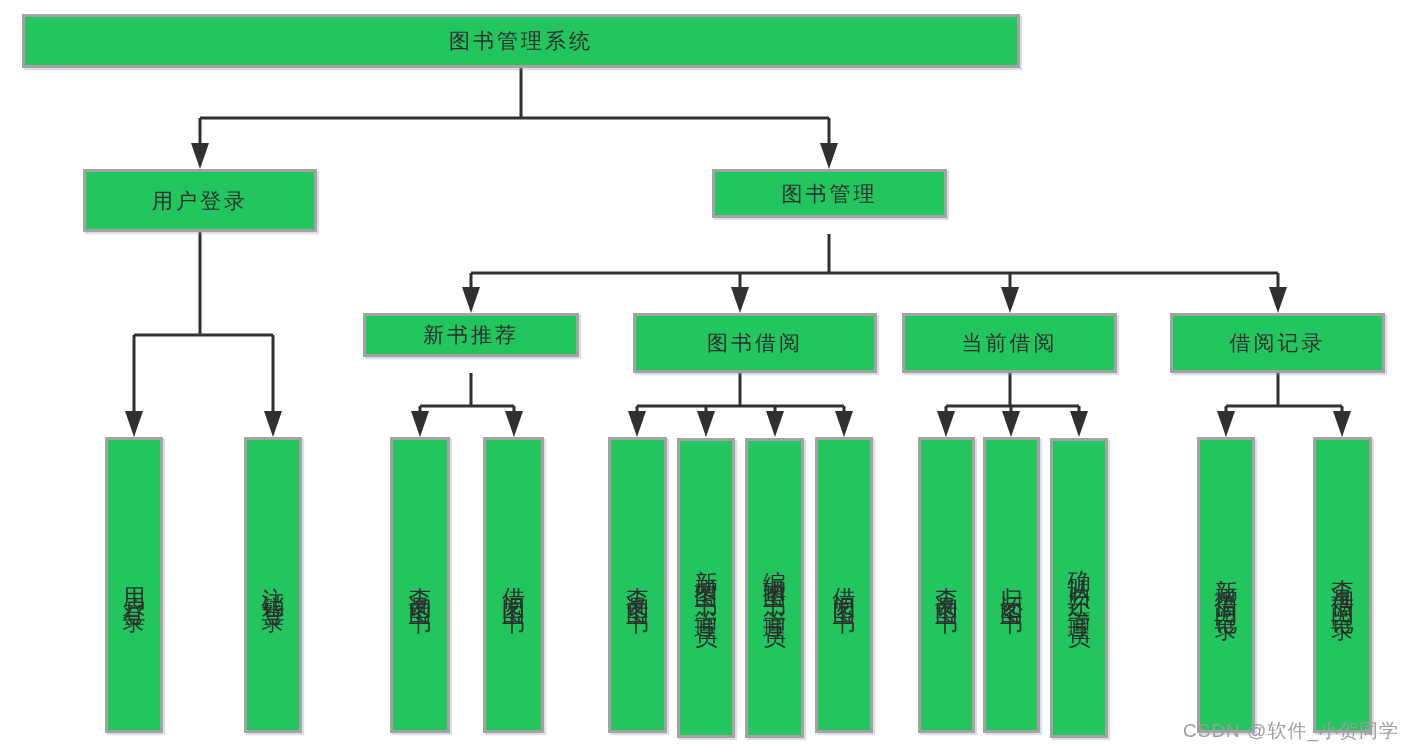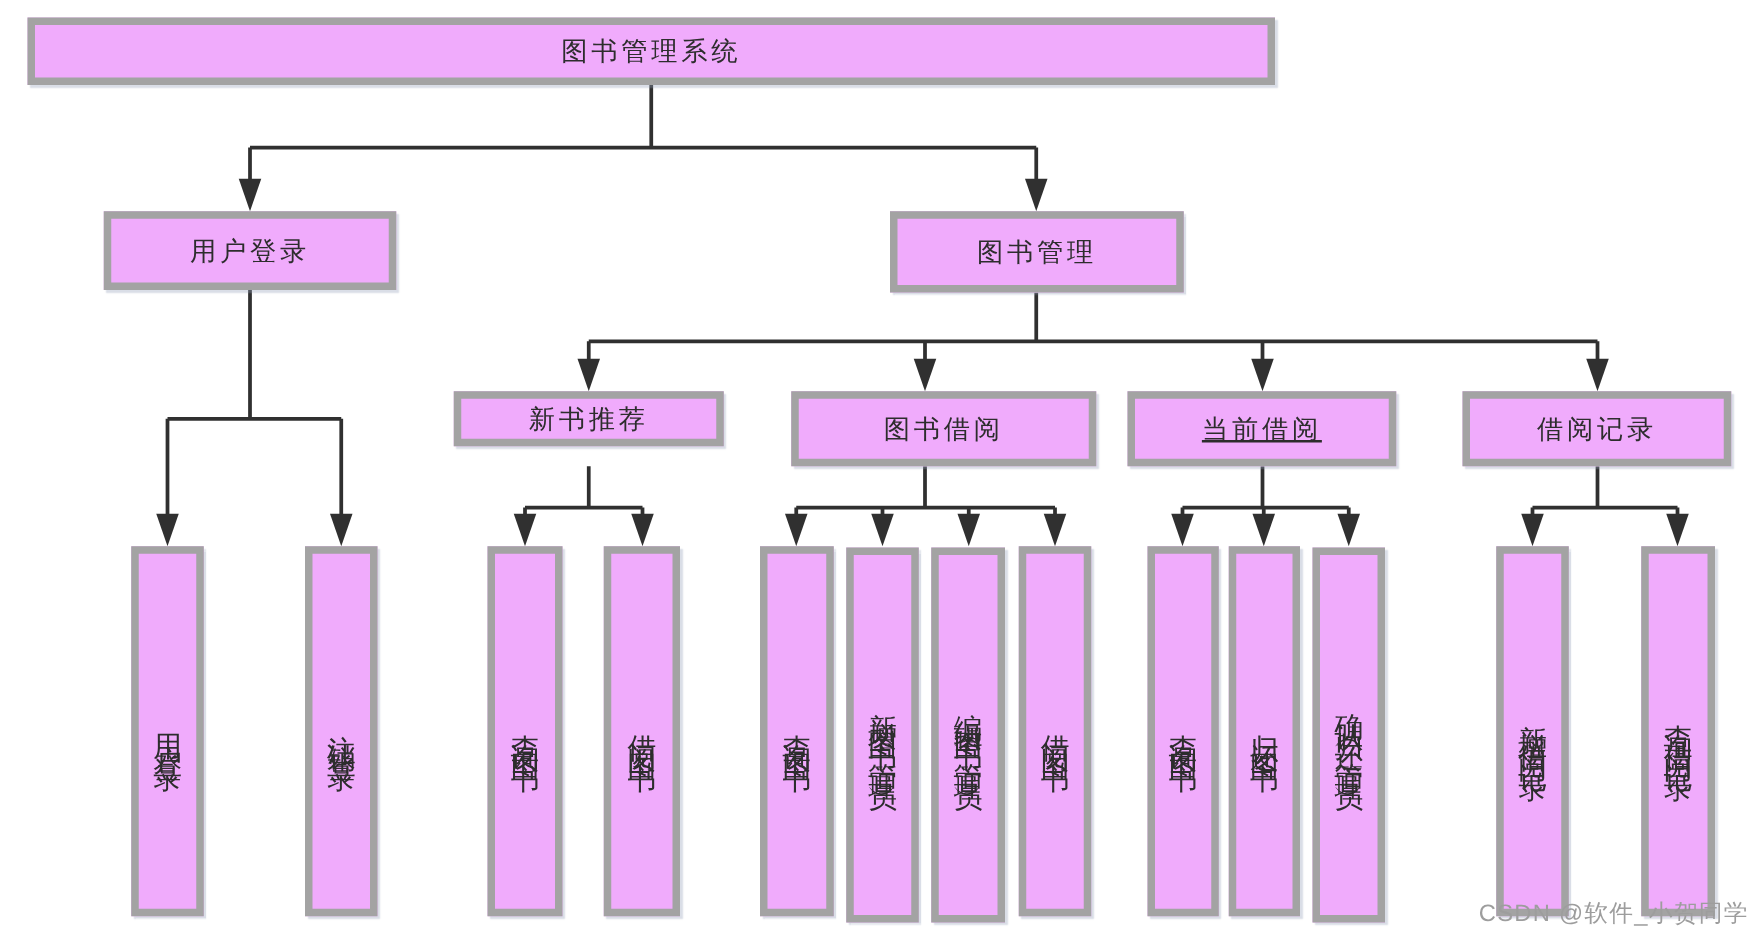--- a/index.html
+++ b/index.html
@@ -18,22 +18,22 @@
   #connectors {
     position: absolute;
     left: 0;
     top: 0;
     width: 1405px;
     height: 747px;
   }
   .box {
     position: absolute;
     box-sizing: border-box;
-    background: #f0abfc;
-    border: 6px solid #a3a3a3;
+    background: #22c55e;
+    border: 3px solid #a3a3a3;
     display: flex;
     align-items: center;
     justify-content: center;
     box-shadow: 2px 2px 1px rgba(150,160,185,0.35);
   }
   .hlabel {
     font-size: 21px;
     letter-spacing: 3px;
     color: #2d2d2d;
     white-space: nowrap;
@@ -90,31 +90,31 @@
   </g>
 </svg>
 
 <div class="box" style="left:22px; top:14px; width:998px; height:54px;">
   <span class="hlabel">图书管理系统</span>
 </div>
 
 <div class="box" style="left:83px; top:169px; width:234px; height:63px;">
   <span class="hlabel">用户登录</span>
 </div>
-<div class="box" style="left:712px; top:169px; width:235px; height:65px;">
+<div class="box" style="left:712px; top:169px; width:235px; height:49px;">
   <span class="hlabel">图书管理</span>
 </div>
 
 <div class="box" style="left:363px; top:313px; width:216px; height:44px;">
   <span class="hlabel">新书推荐</span>
 </div>
 <div class="box" style="left:633px; top:313px; width:244px; height:60px;">
   <span class="hlabel">图书借阅</span>
 </div>
-<div class="box" style="left:902px; top:313px; width:215px; height:60px;text-decoration:underline;">
+<div class="box" style="left:902px; top:313px; width:215px; height:60px;">
   <span class="hlabel">当前借阅</span>
 </div>
 <div class="box" style="left:1170px; top:313px; width:215px; height:60px;">
   <span class="hlabel">借阅记录</span>
 </div>
 
 <div class="box" style="left:105px; top:437px; width:58px; height:296px;">
   <span class="vlabel">用户登录</span>
 </div>
 <div class="box" style="left:244px; top:437px; width:58px; height:296px;">

